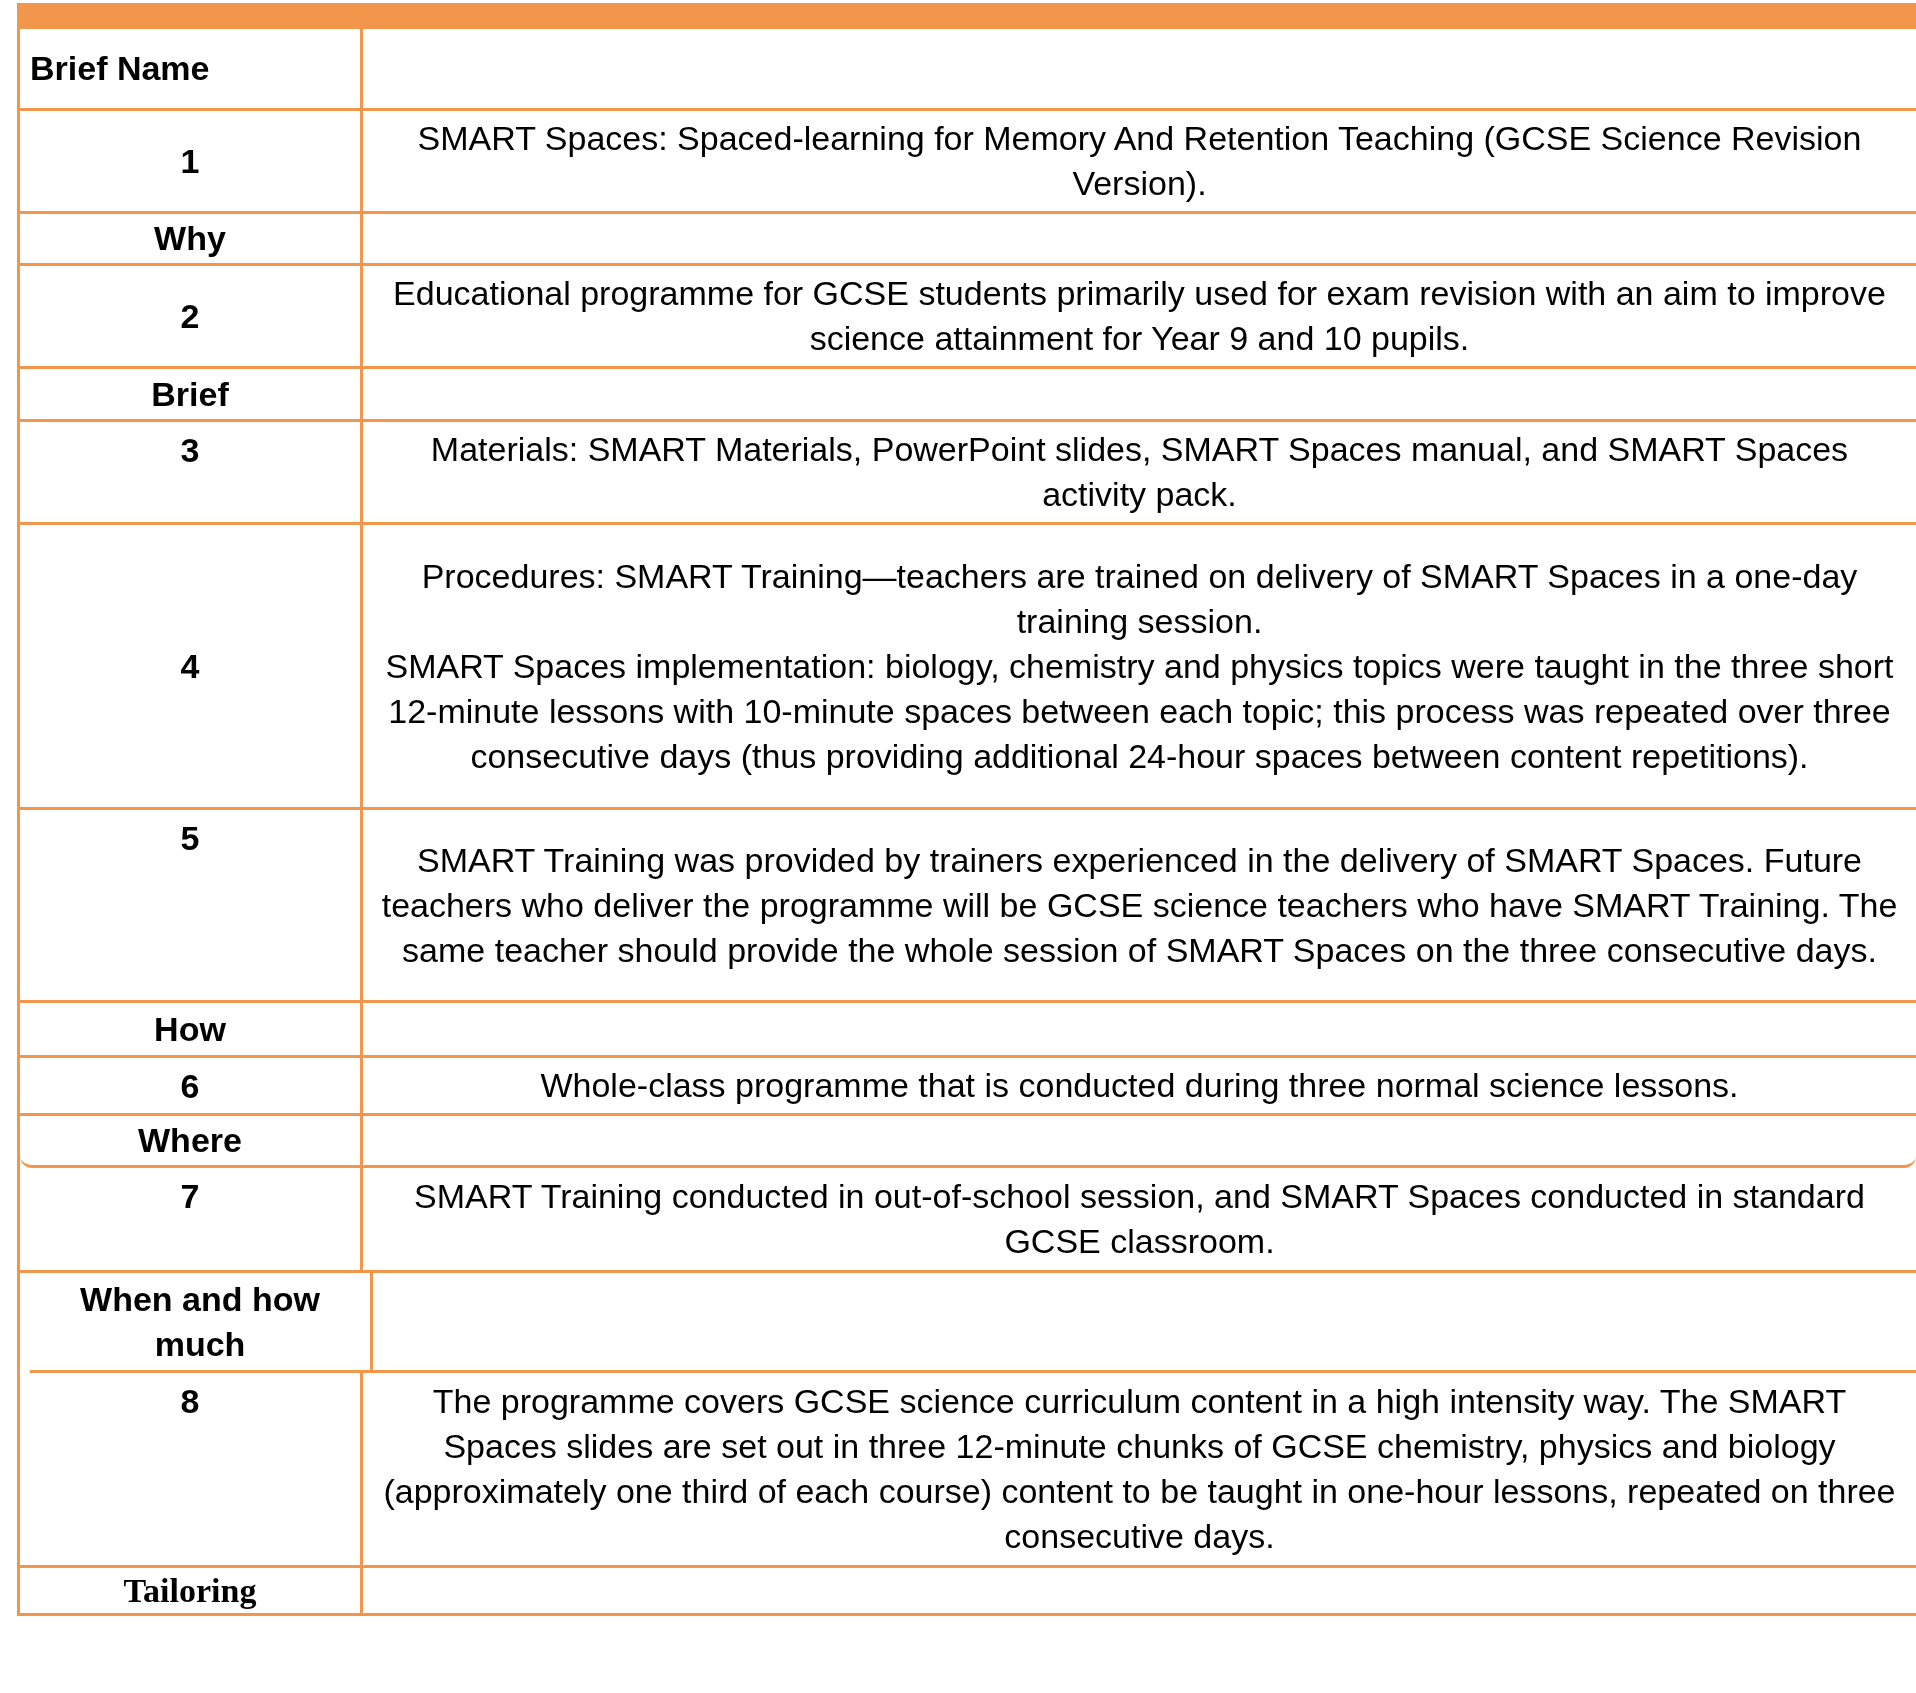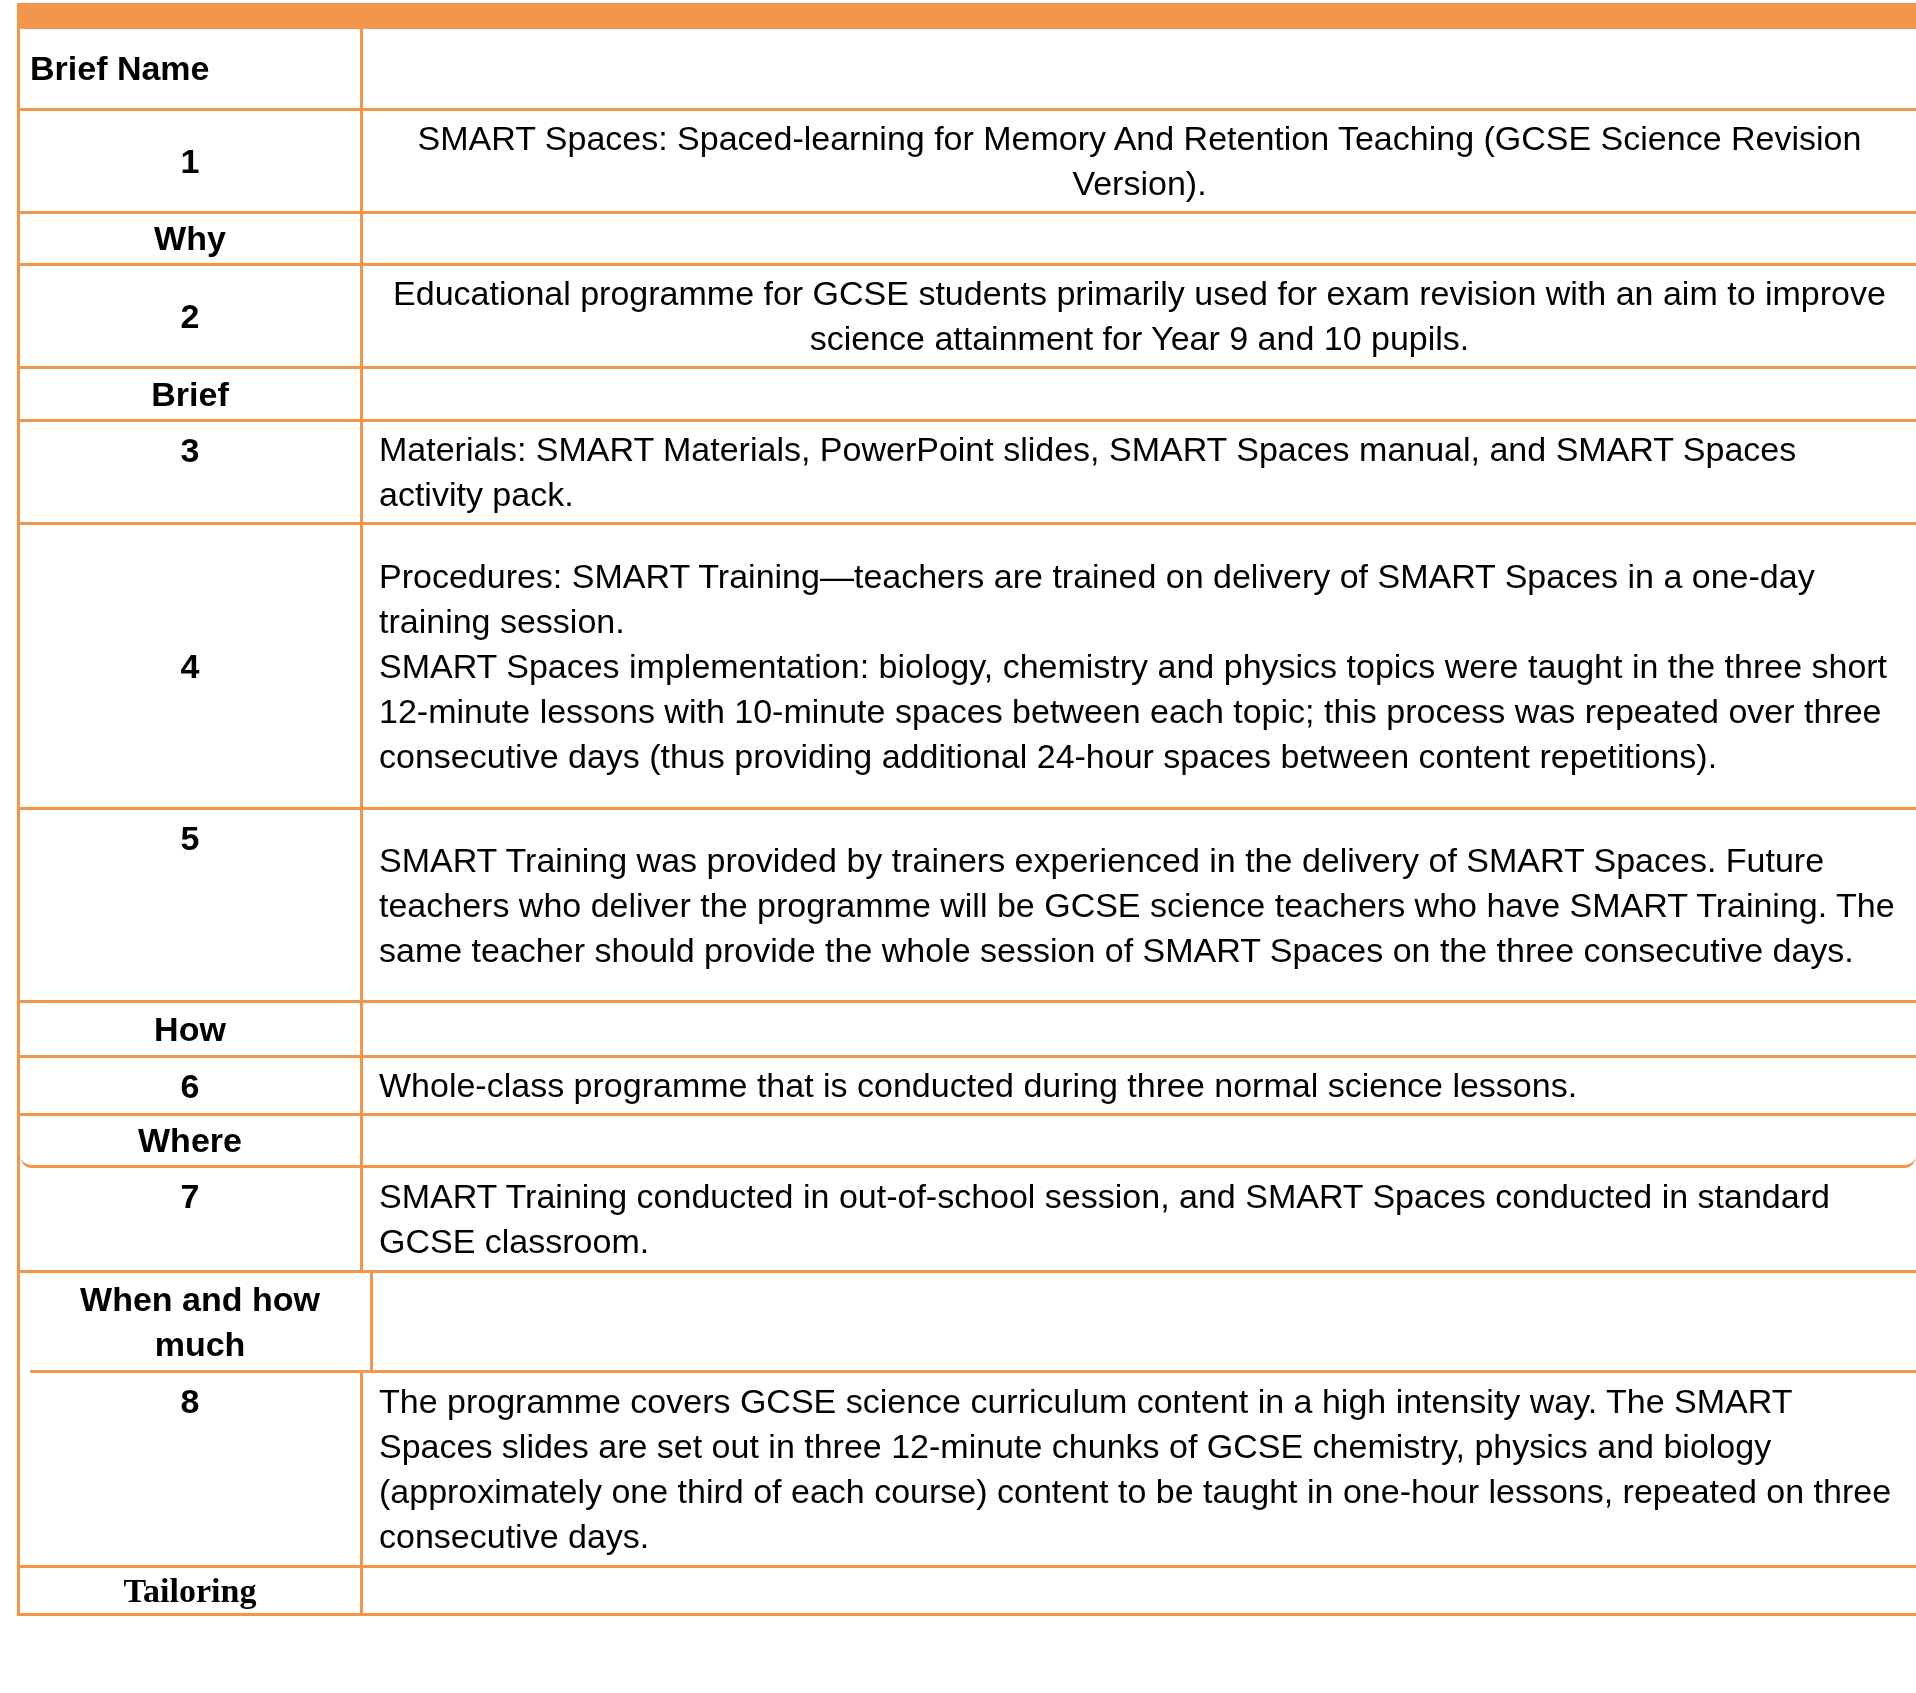--- a/index.html
+++ b/index.html
@@ -50,21 +50,21 @@
   .td.content {
     flex: 1 1 auto;
     min-width: 0;
     padding: 5px 16px;
     display: flex;
     flex-direction: column;
     justify-content: center;
     white-space: pre-line;
   }
   .td.content.halign-center { text-align: center; padding-left: 8px; padding-right: 8px; }
-  .td.content.halign-left   { text-align: left; }
+  .td.content.halign-left   { text-align: center; }
 </style>
 </head>
 <body>
 
 <div class="sheet">
   <div class="top-bar"></div>
   <div class="tbl" id="table-root">
       <div class="tr" style="min-height: 82px;">
         <div class="td label halign-left valign-center">Brief Name</div>
         <div class="td content halign-left"></div>

